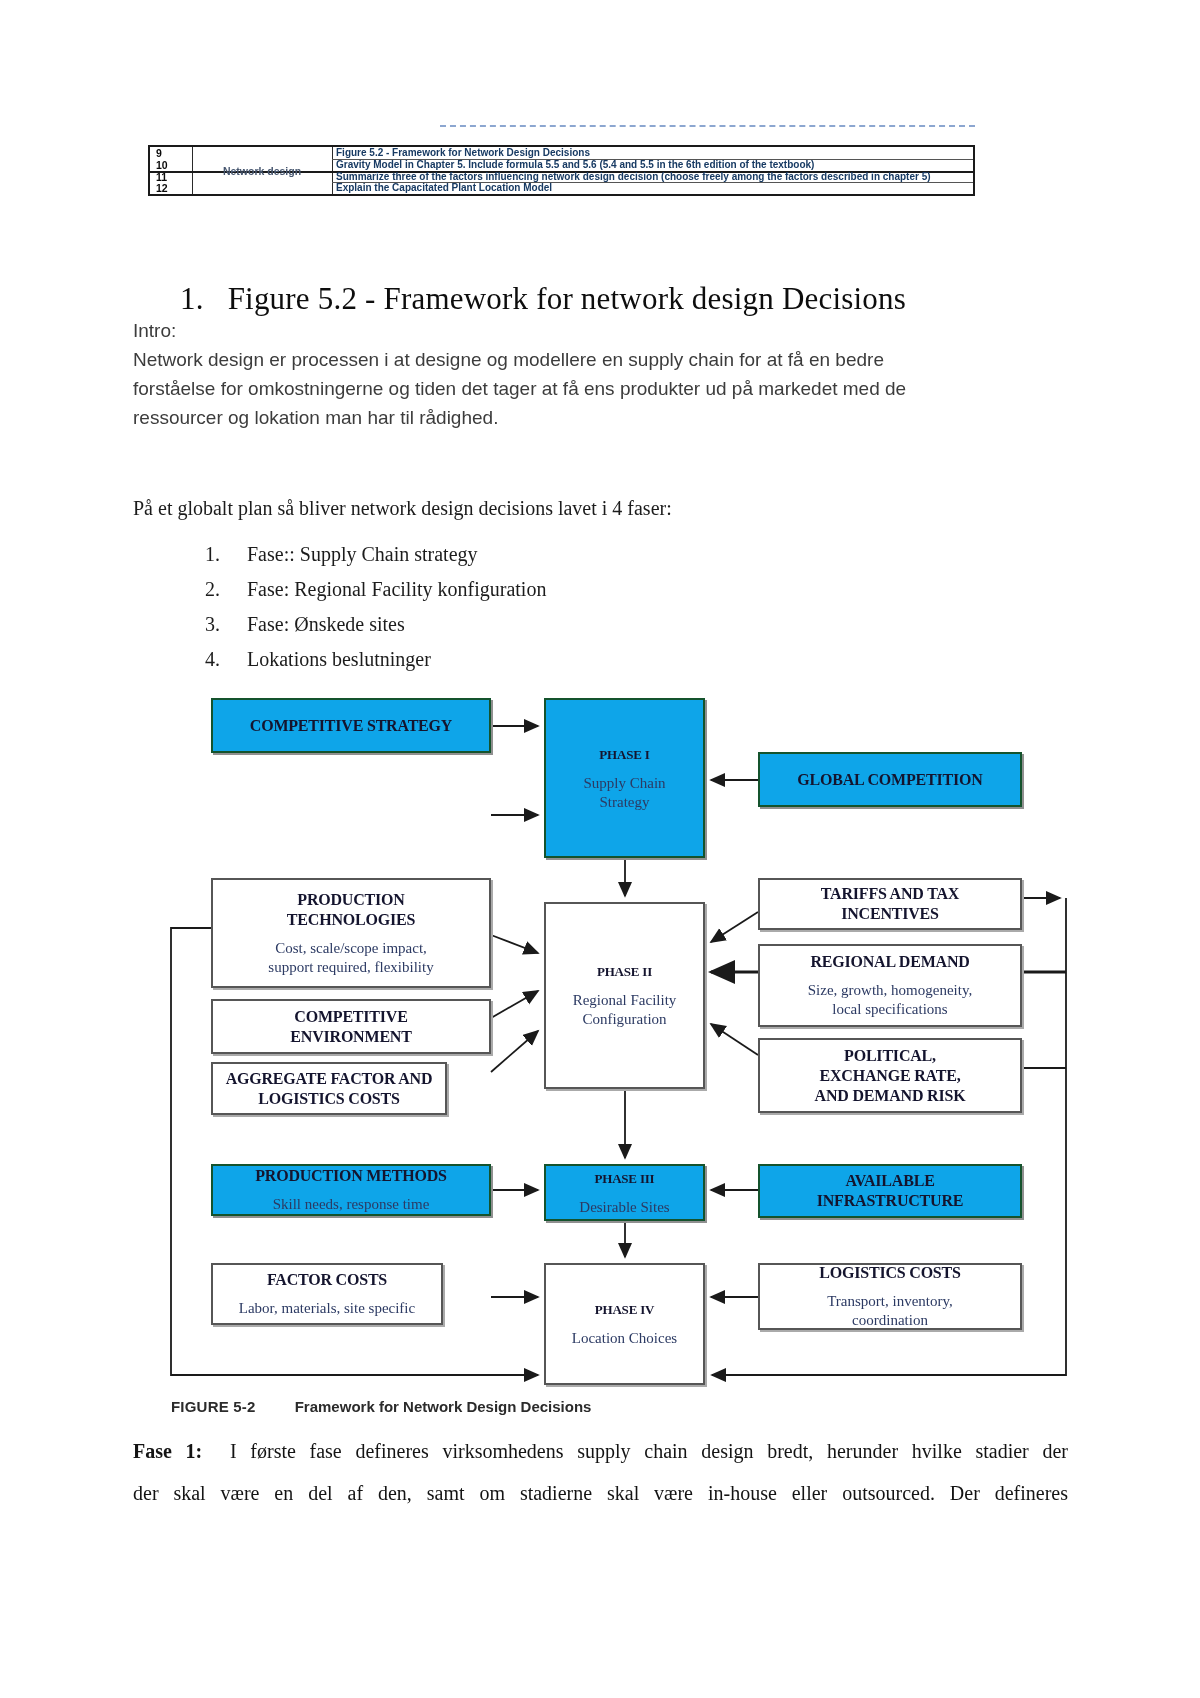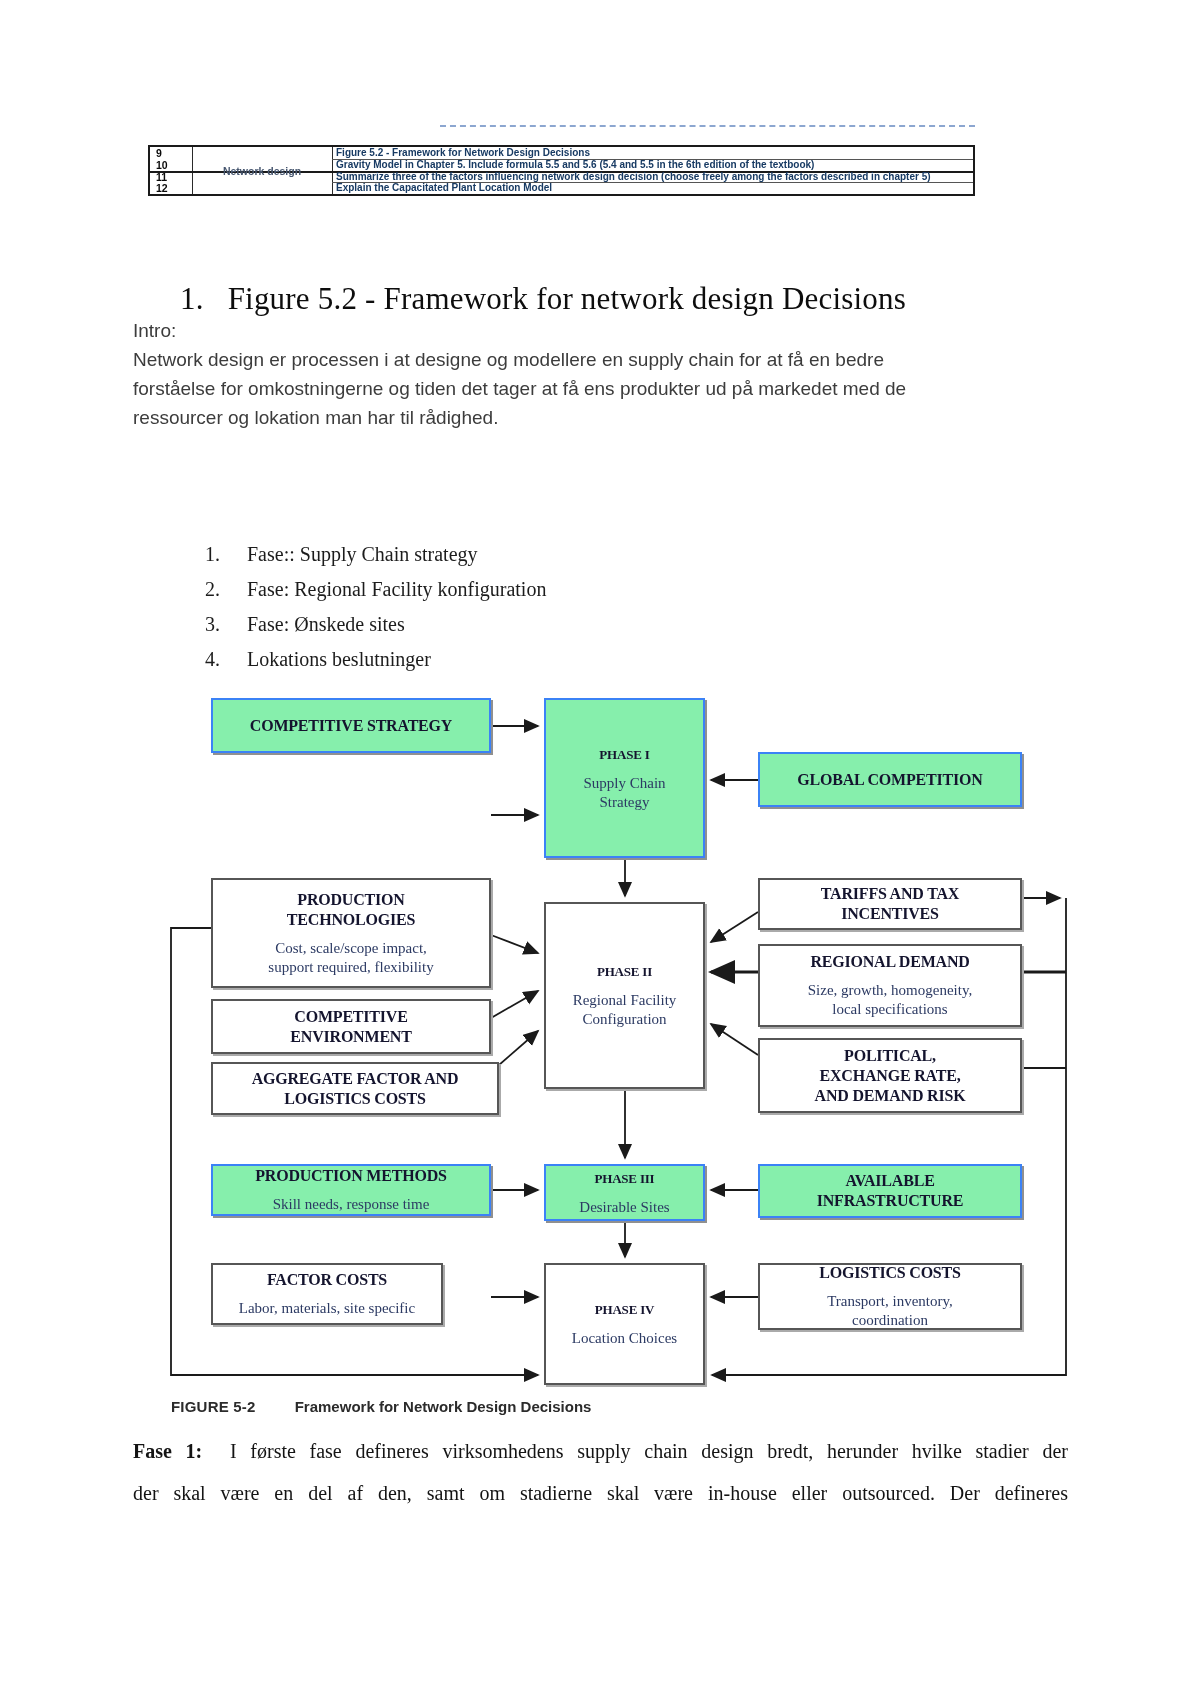--- a/index.html
+++ b/index.html
@@ -28,21 +28,21 @@
   .sansline{position:absolute;left:133px;font:400 19px "Liberation Sans",sans-serif;
             color:#3c3c3c;white-space:nowrap;}
   .serifline{position:absolute;left:133px;font:400 20px "Liberation Serif",serif;
              color:#1c1c1c;white-space:nowrap;}
   .li-num{position:absolute;left:205px;font:400 20px "Liberation Serif",serif;color:#1c1c1c;}
   .li-txt{position:absolute;left:247px;font:400 20px "Liberation Serif",serif;color:#1c1c1c;white-space:nowrap;}
 
   
   .box{position:absolute;display:flex;flex-direction:column;align-items:center;
        justify-content:center;text-align:center;box-sizing:border-box;padding:2px;}
-  .box.gray{background:#86efac;border:2px solid #3b82f6;box-shadow:2px 2px 0 #909090;}
+  .box.gray{background:#0ea5e9;border:2px solid #14532d;box-shadow:2px 2px 0 #909090;}
   .box.white{background:#ffffff;border:2px solid #565656;box-shadow:2px 2px 0 #aaaaaa;}
   .box .t{font:700 16px "Liberation Serif",serif;color:#14142e;letter-spacing:-0.2px;
           line-height:20px;white-space:pre-line;}
   .box.phase .t{font-size:13px;}
   .box .s{font:400 15px "Liberation Serif",serif;color:#2c3a63;line-height:19px;
           white-space:pre-line;margin-top:9px;}
   #arrows{position:absolute;left:0;top:0;pointer-events:none;}
   .fig-caption{position:absolute;left:171px;top:1398px;
                font:400 15px "Liberation Sans",sans-serif;color:#2b2b2b;}
   .fig-caption b{font-weight:700;margin-right:14px;letter-spacing:0.2px;}
@@ -83,20 +83,21 @@
   <div class="h1">
     <span>1.</span>
     <span>Figure 5.2 - Framework for network design Decisions</span>
   </div>
 
   <div class="sansline" style="top:320px">Intro:</div>
   <div class="sansline" style="top:349px">Network design er processen i at designe og modellere en supply chain for at få en bedre</div>
   <div class="sansline" style="top:378px">forståelse for omkostningerne og tiden det tager at få ens produkter ud på markedet med de</div>
   <div class="sansline" style="top:407px">ressourcer og lokation man har til rådighed.</div>
 
+  <div class="serifline" style="top:497px">På et globalt plan så bliver network design decisions lavet i 4 faser:</div>
   <div class="li-num" style="top:543px">1.</div>
   <div class="li-txt" style="top:543px">Fase:: Supply Chain strategy</div>
   <div class="li-num" style="top:578px">2.</div>
   <div class="li-txt" style="top:578px">Fase: Regional Facility konfiguration</div>
   <div class="li-num" style="top:613px">3.</div>
   <div class="li-txt" style="top:613px">Fase: Ønskede sites</div>
   <div class="li-num" style="top:648px">4.</div>
   <div class="li-txt" style="top:648px">Lokations beslutninger</div>
 
   <svg id="arrows" width="1200" height="1698" viewBox="0 0 1200 1698">
@@ -163,21 +164,21 @@
   </div>
   <div class="box white" style="left:211px;top:999px;width:280px;height:55px">
     <span class="t">COMPETITIVE
 ENVIRONMENT</span>
   </div>
   <div class="box white" style="left:758px;top:1038px;width:264px;height:75px">
     <span class="t">POLITICAL,
 EXCHANGE RATE,
 AND DEMAND RISK</span>
   </div>
-  <div class="box white" style="left:211px;top:1062px;width:288px;height:53px">
+  <div class="box white" style="left:211px;top:1062px;width:236px;height:53px">
     <span class="t">AGGREGATE FACTOR AND
 LOGISTICS COSTS</span>
   </div>
   <div class="box gray" style="left:211px;top:1164px;width:280px;height:52px">
     <span class="t">PRODUCTION METHODS</span>
     <span class="s">Skill needs, response time</span>
   </div>
   <div class="box gray phase" style="left:544px;top:1164px;width:161px;height:57px">
     <span class="t">PHASE III</span>
     <span class="s">Desirable Sites</span>

